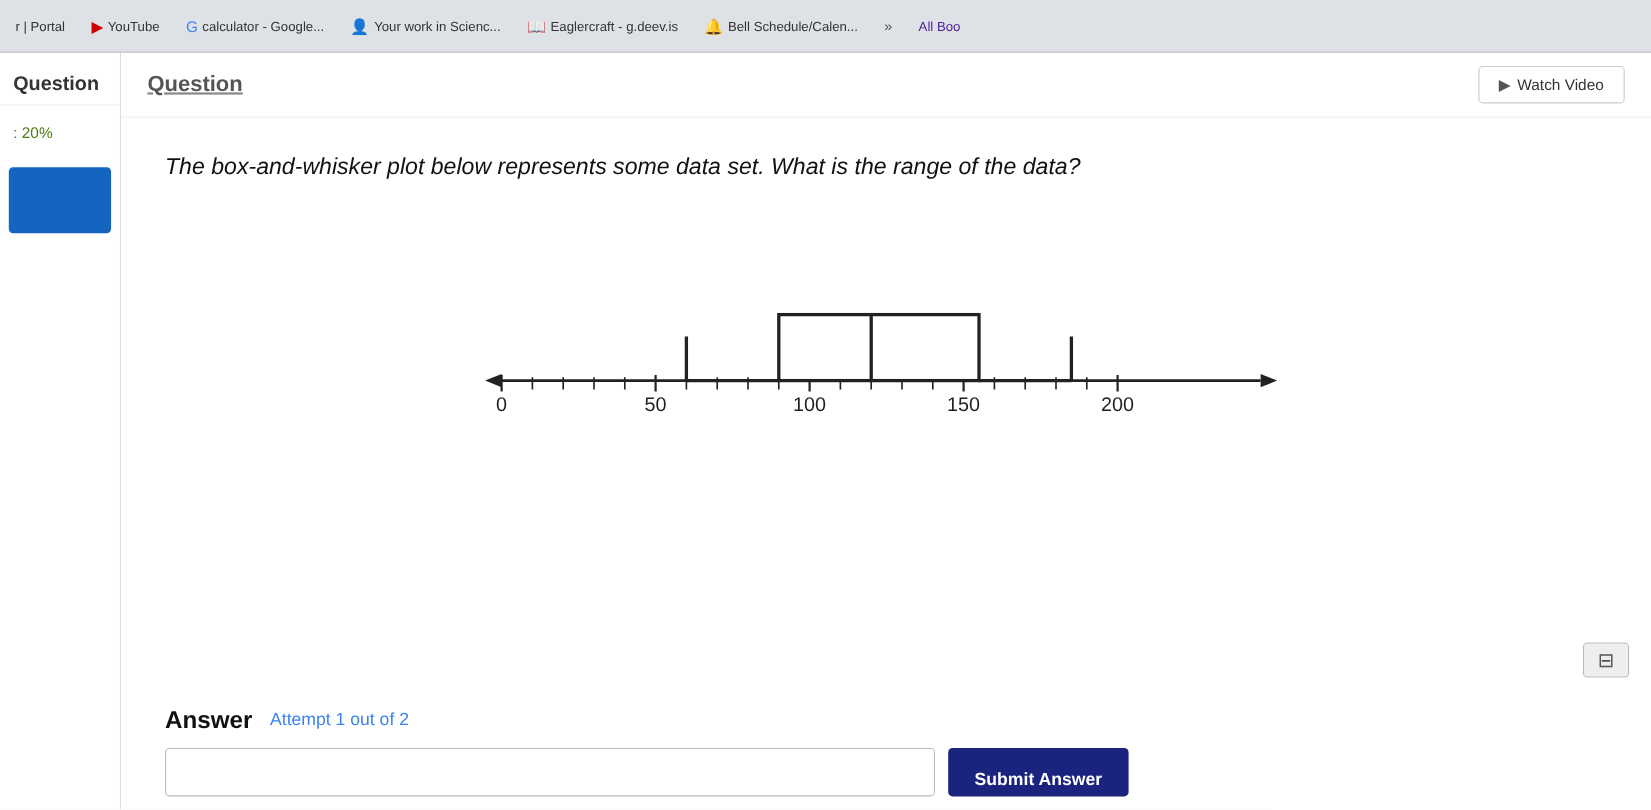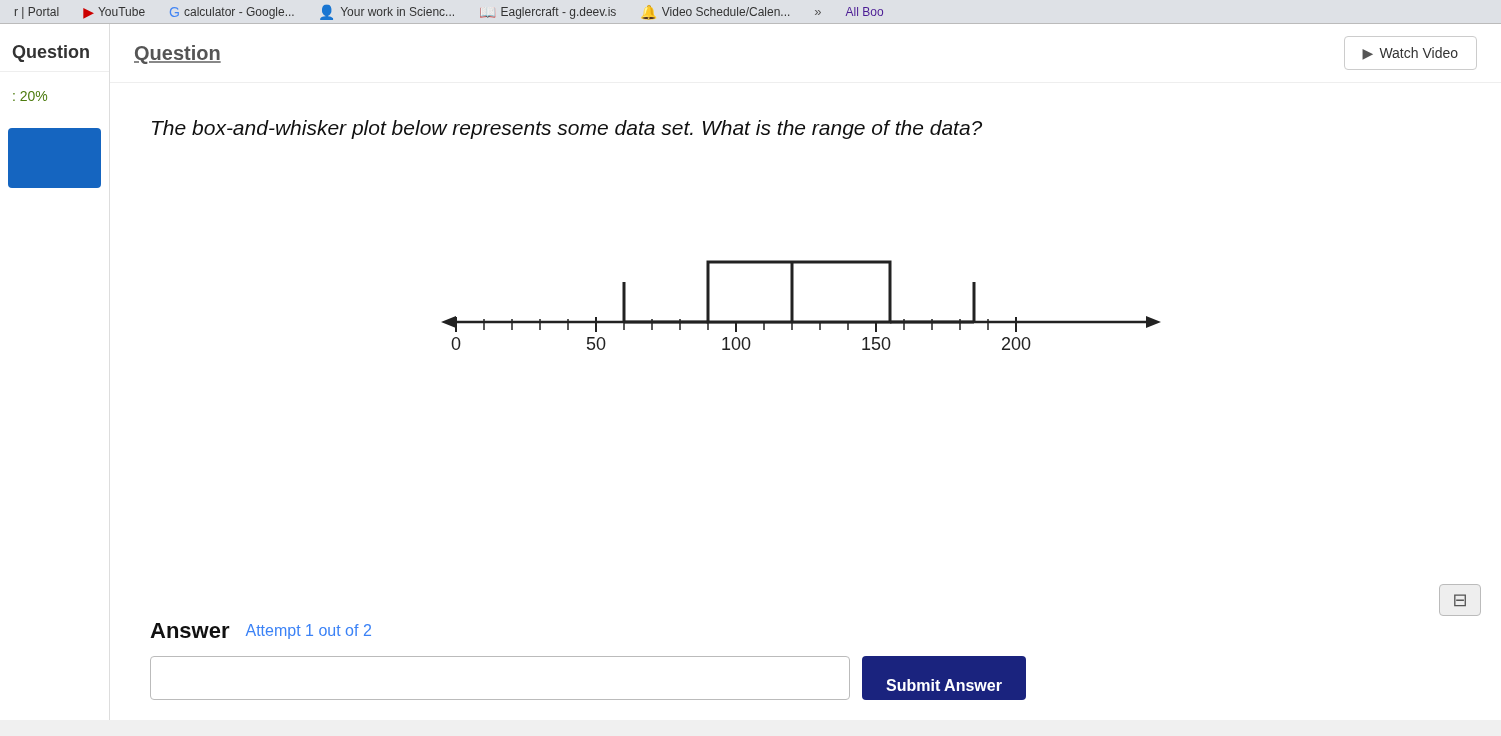--- a/index.html
+++ b/index.html
@@ -7,21 +7,21 @@
       font-family: Arial, sans-serif;
       background: #f0f0f0;
       width: 1501px;
       height: 736px;
       overflow: hidden;
       position: relative;
     }
 
     
     .browser-bar {
-      height: 24px;
+      height: 48px;
       background: #dee1e6;
       display: flex;
       align-items: center;
       padding: 0 8px;
       gap: 12px;
       border-bottom: 1px solid #bbb;
       overflow: hidden;
     }
     .tab-item {
       display: flex;
@@ -231,21 +231,21 @@
   <div class="tab-item">
     <span class="tab-icon-person">👤</span>
     <span>Your work in Scienc...</span>
   </div>
   <div class="tab-item">
     <span class="tab-icon-book">📖</span>
     <span>Eaglercraft - g.deev.is</span>
   </div>
   <div class="tab-item">
     <span class="tab-icon-bell">🔔</span>
-    <span>Video Schedule/Calen...</span>
+    <span>Bell Schedule/Calen...</span>
   </div>
   <div class="tab-item">
     <span class="chevron-more">»</span>
   </div>
   <div class="tab-item">
     <span class="all-bookmarks">All Boo</span>
   </div>
 </div>
 
 <div class="page-content">

